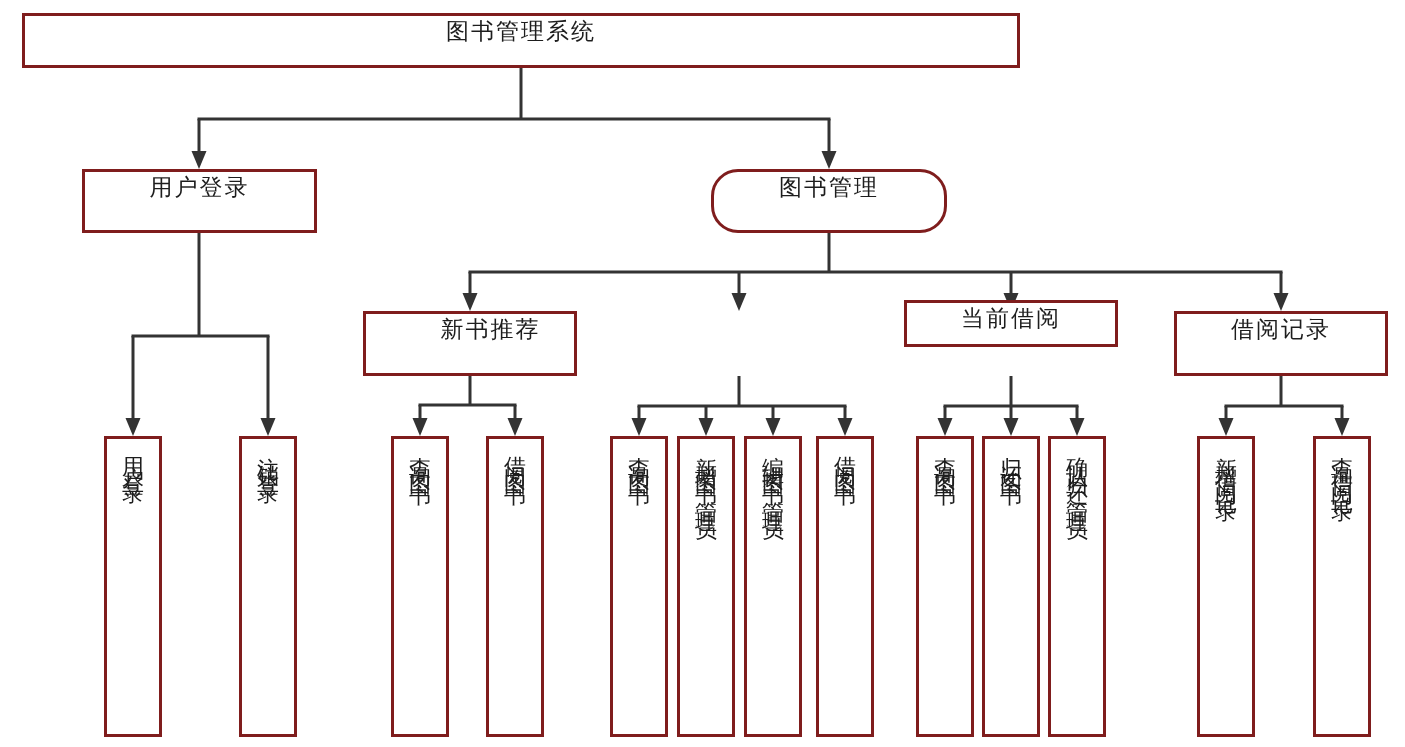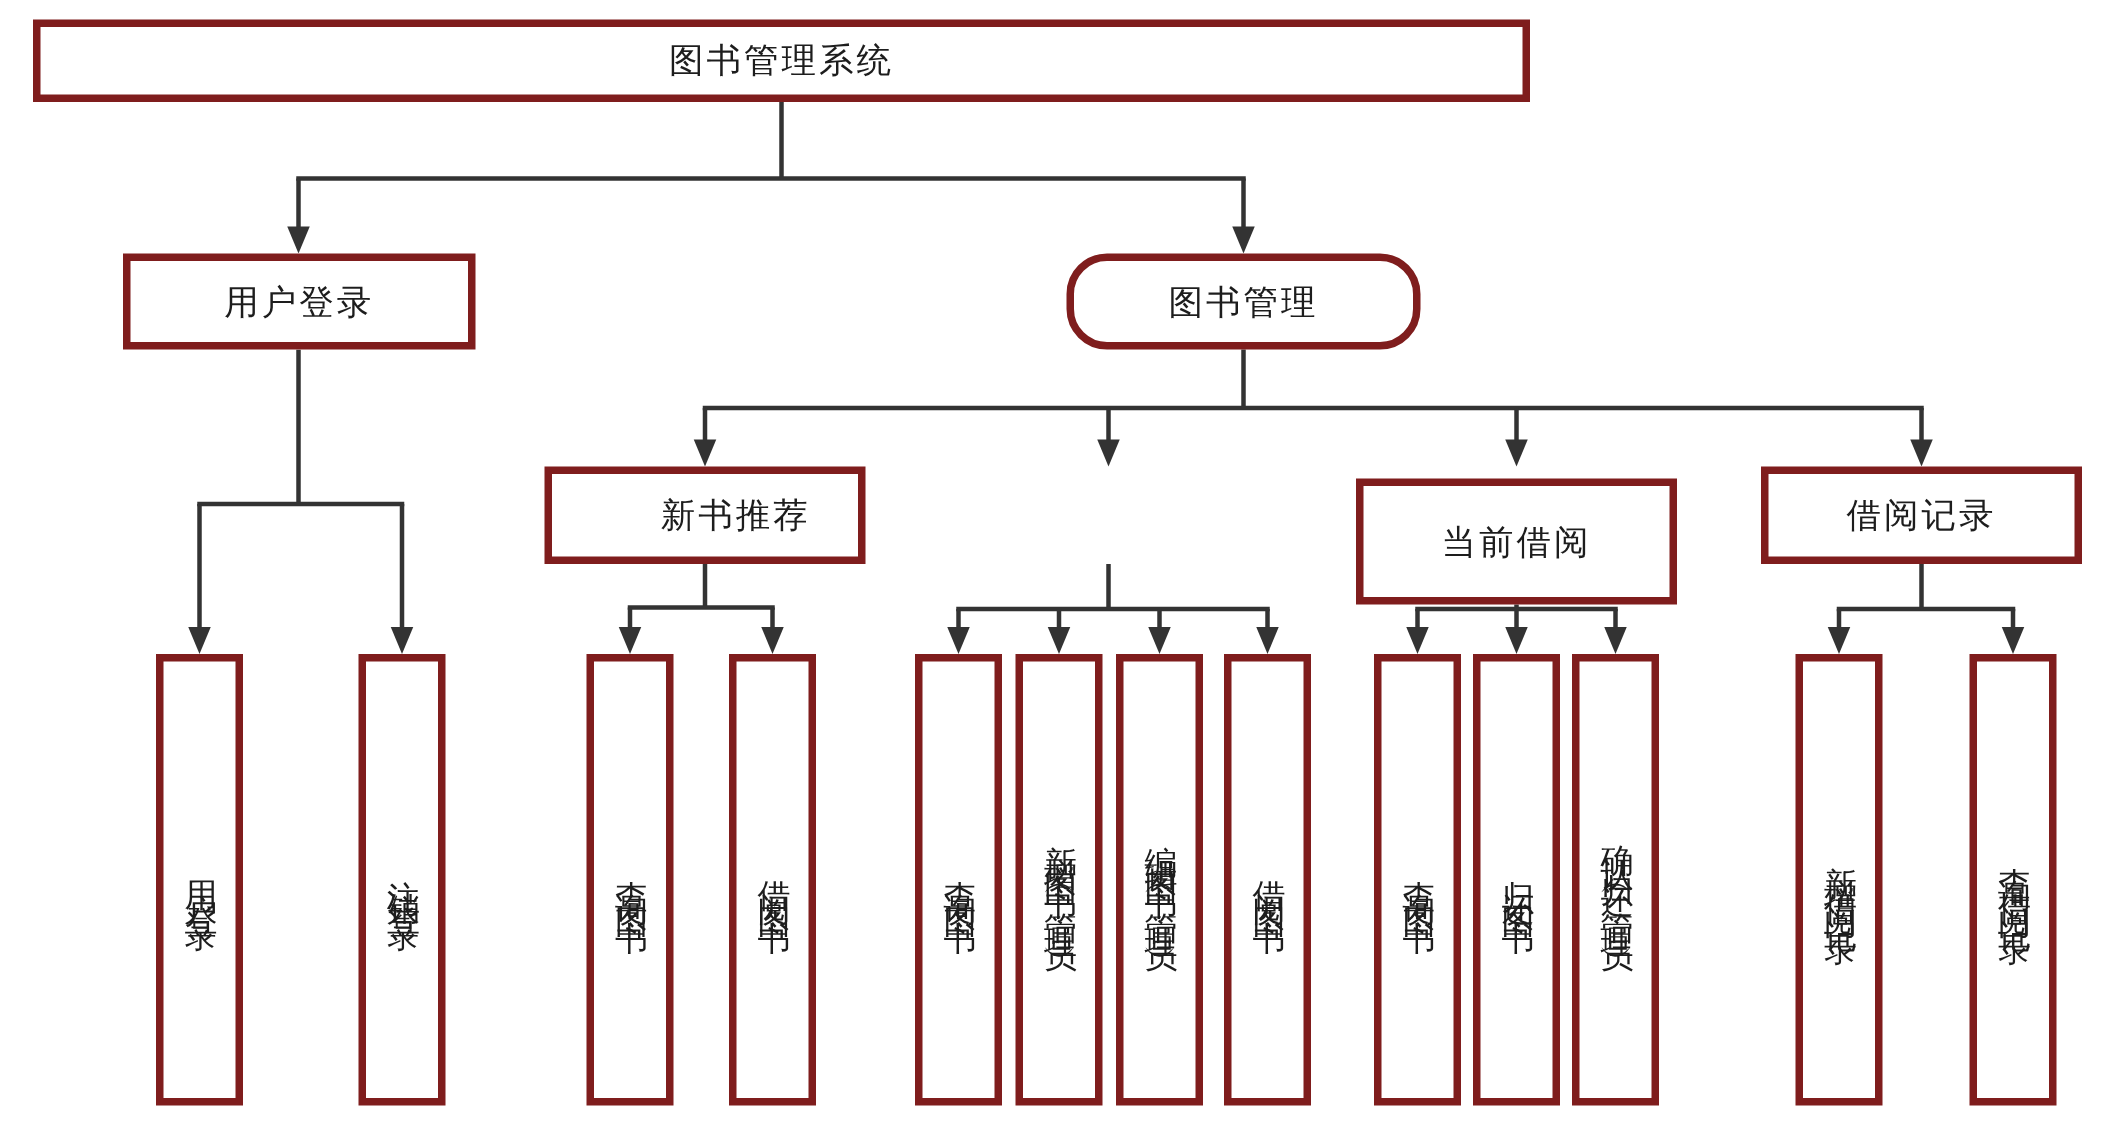--- a/index.html
+++ b/index.html
@@ -13,35 +13,34 @@
   }
   .edges {
     position: absolute;
     left: 0; top: 0;
     width: 1405px; height: 747px;
     z-index: 1;
   }
   .node {
     position: absolute;
     box-sizing: border-box;
-    border: 5px solid #7f1d1d;
+    border: 3px solid #7f1d1d;
     background: #ffffff;
     display: flex;
-    align-items: center;
     justify-content: center;
     color: #1d1d1d;
     z-index: 2;
   }
   .h-node { font-size: 23px; letter-spacing: 2px; }
   .root-node   { left: 22px;   top: 13px;  width: 998px; height: 55px; }
   .n-login     { left: 82px;   top: 169px; width: 235px; height: 64px; }
   .n-bookmgmt  { left: 711px;  top: 169px; width: 236px; height: 64px; border-radius: 27px; }
   .n-newbook   { left: 363px;  top: 311px; width: 214px; height: 65px; padding-left: 41px; }
   .n-borrow    { left: 632px;  top: 311px; width: 214px; height: 65px; }
-  .n-current   { left: 904px;  top: 319px; width: 214px; height: 84px; }
+  .n-current   { left: 904px;  top: 300px; width: 214px; height: 47px; }
   .n-records   { left: 1174px; top: 311px; width: 214px; height: 65px; }
   .v-node { top: 436px; width: 58px; height: 301px; }
   .v-node > span {
     writing-mode: vertical-rl;
     text-orientation: mixed;
     font-size: 22px;
     line-height: 1;
     letter-spacing: 9px;
     white-space: nowrap;
   }

